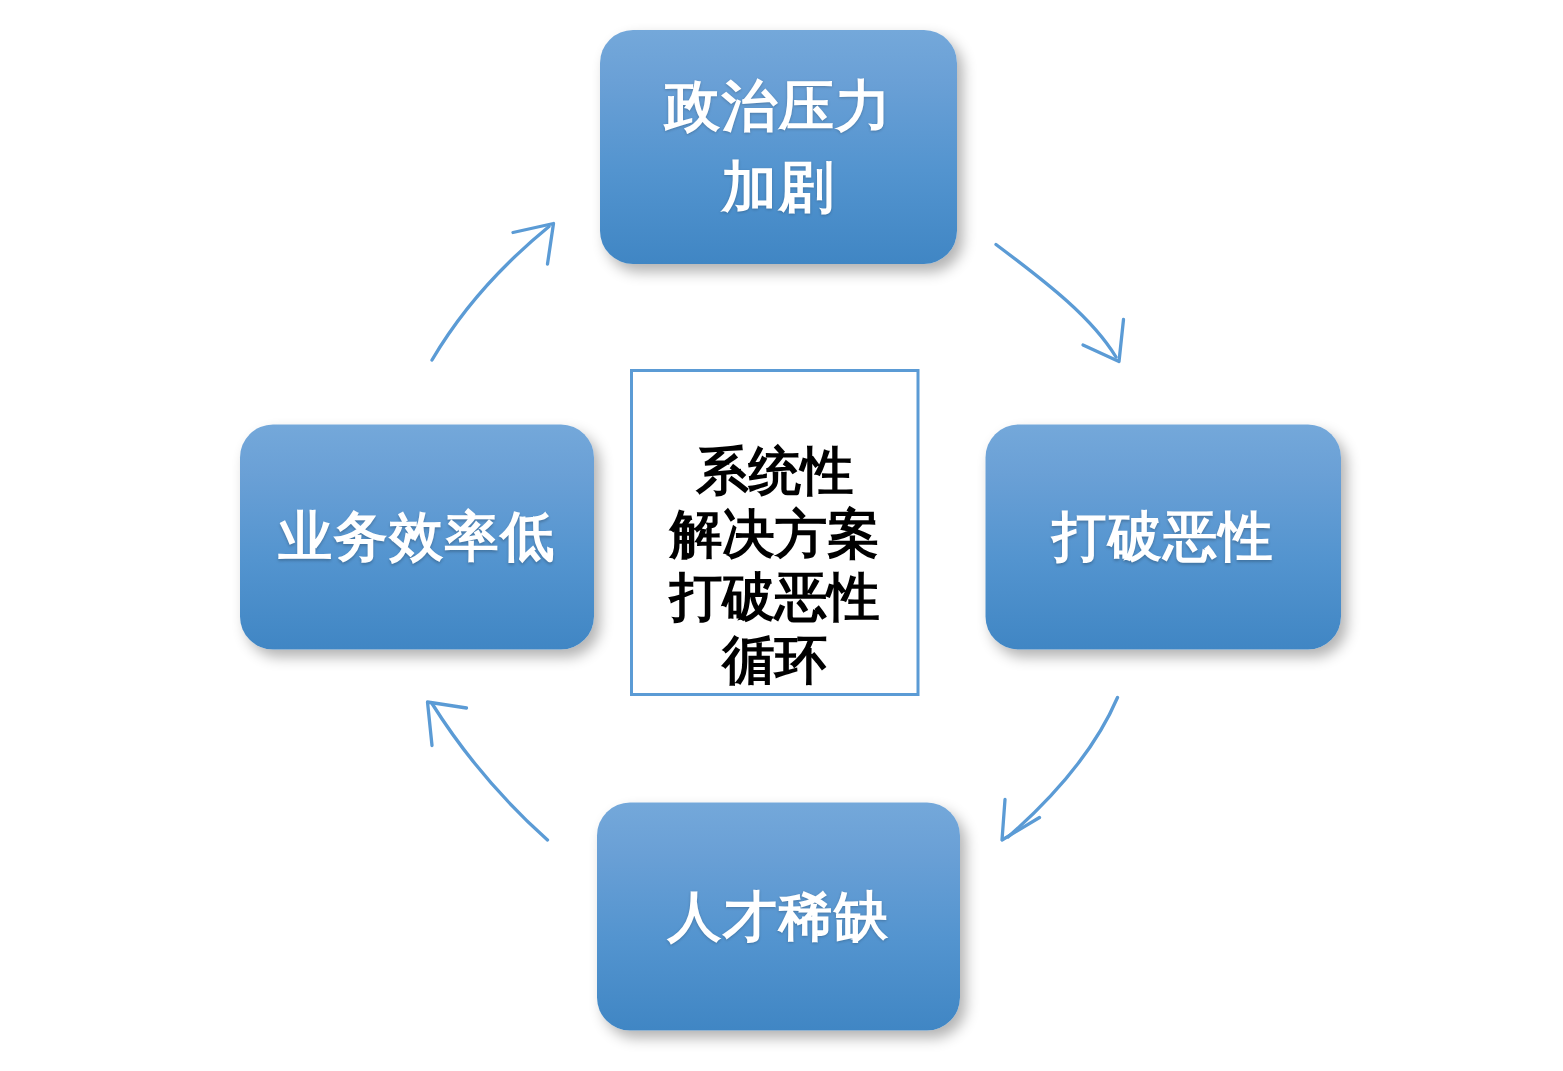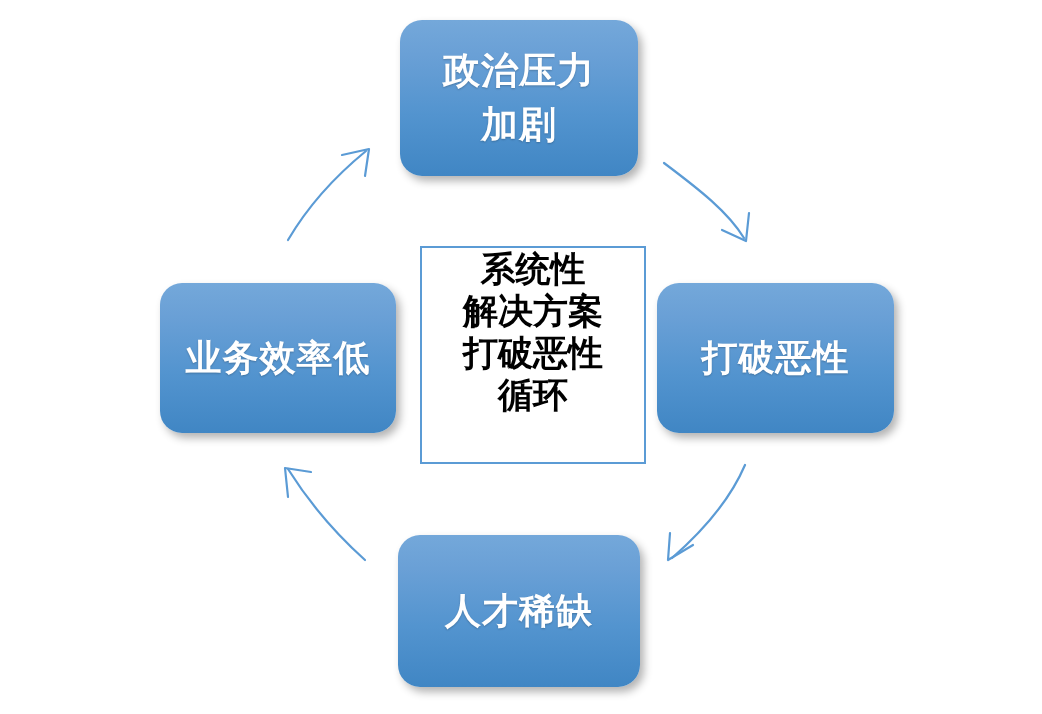--- a/index.html
+++ b/index.html
@@ -79,26 +79,26 @@
   #node-left .node-label,
   #node-right .node-label,
   #node-bottom .node-label {
     font-size: 36px;
   }
   
   #node-center {
     position: absolute;
     left: 420px;
     top: 246px;
-    width: 226px;
+    width: 193px;
     height: 218px;
     background: #ffffff;
     border: 2px solid #5B9BD5;
     display: flex;
-    align-items: flex-start;
+    align-items: flex-end;
     justify-content: center;
     text-align: center;
     box-sizing: border-box;
   }
   #node-center .center-label {
     display: block;
     white-space: pre-line;
     color: #000000;
     font-weight: bold;
     font-size: 35px;

